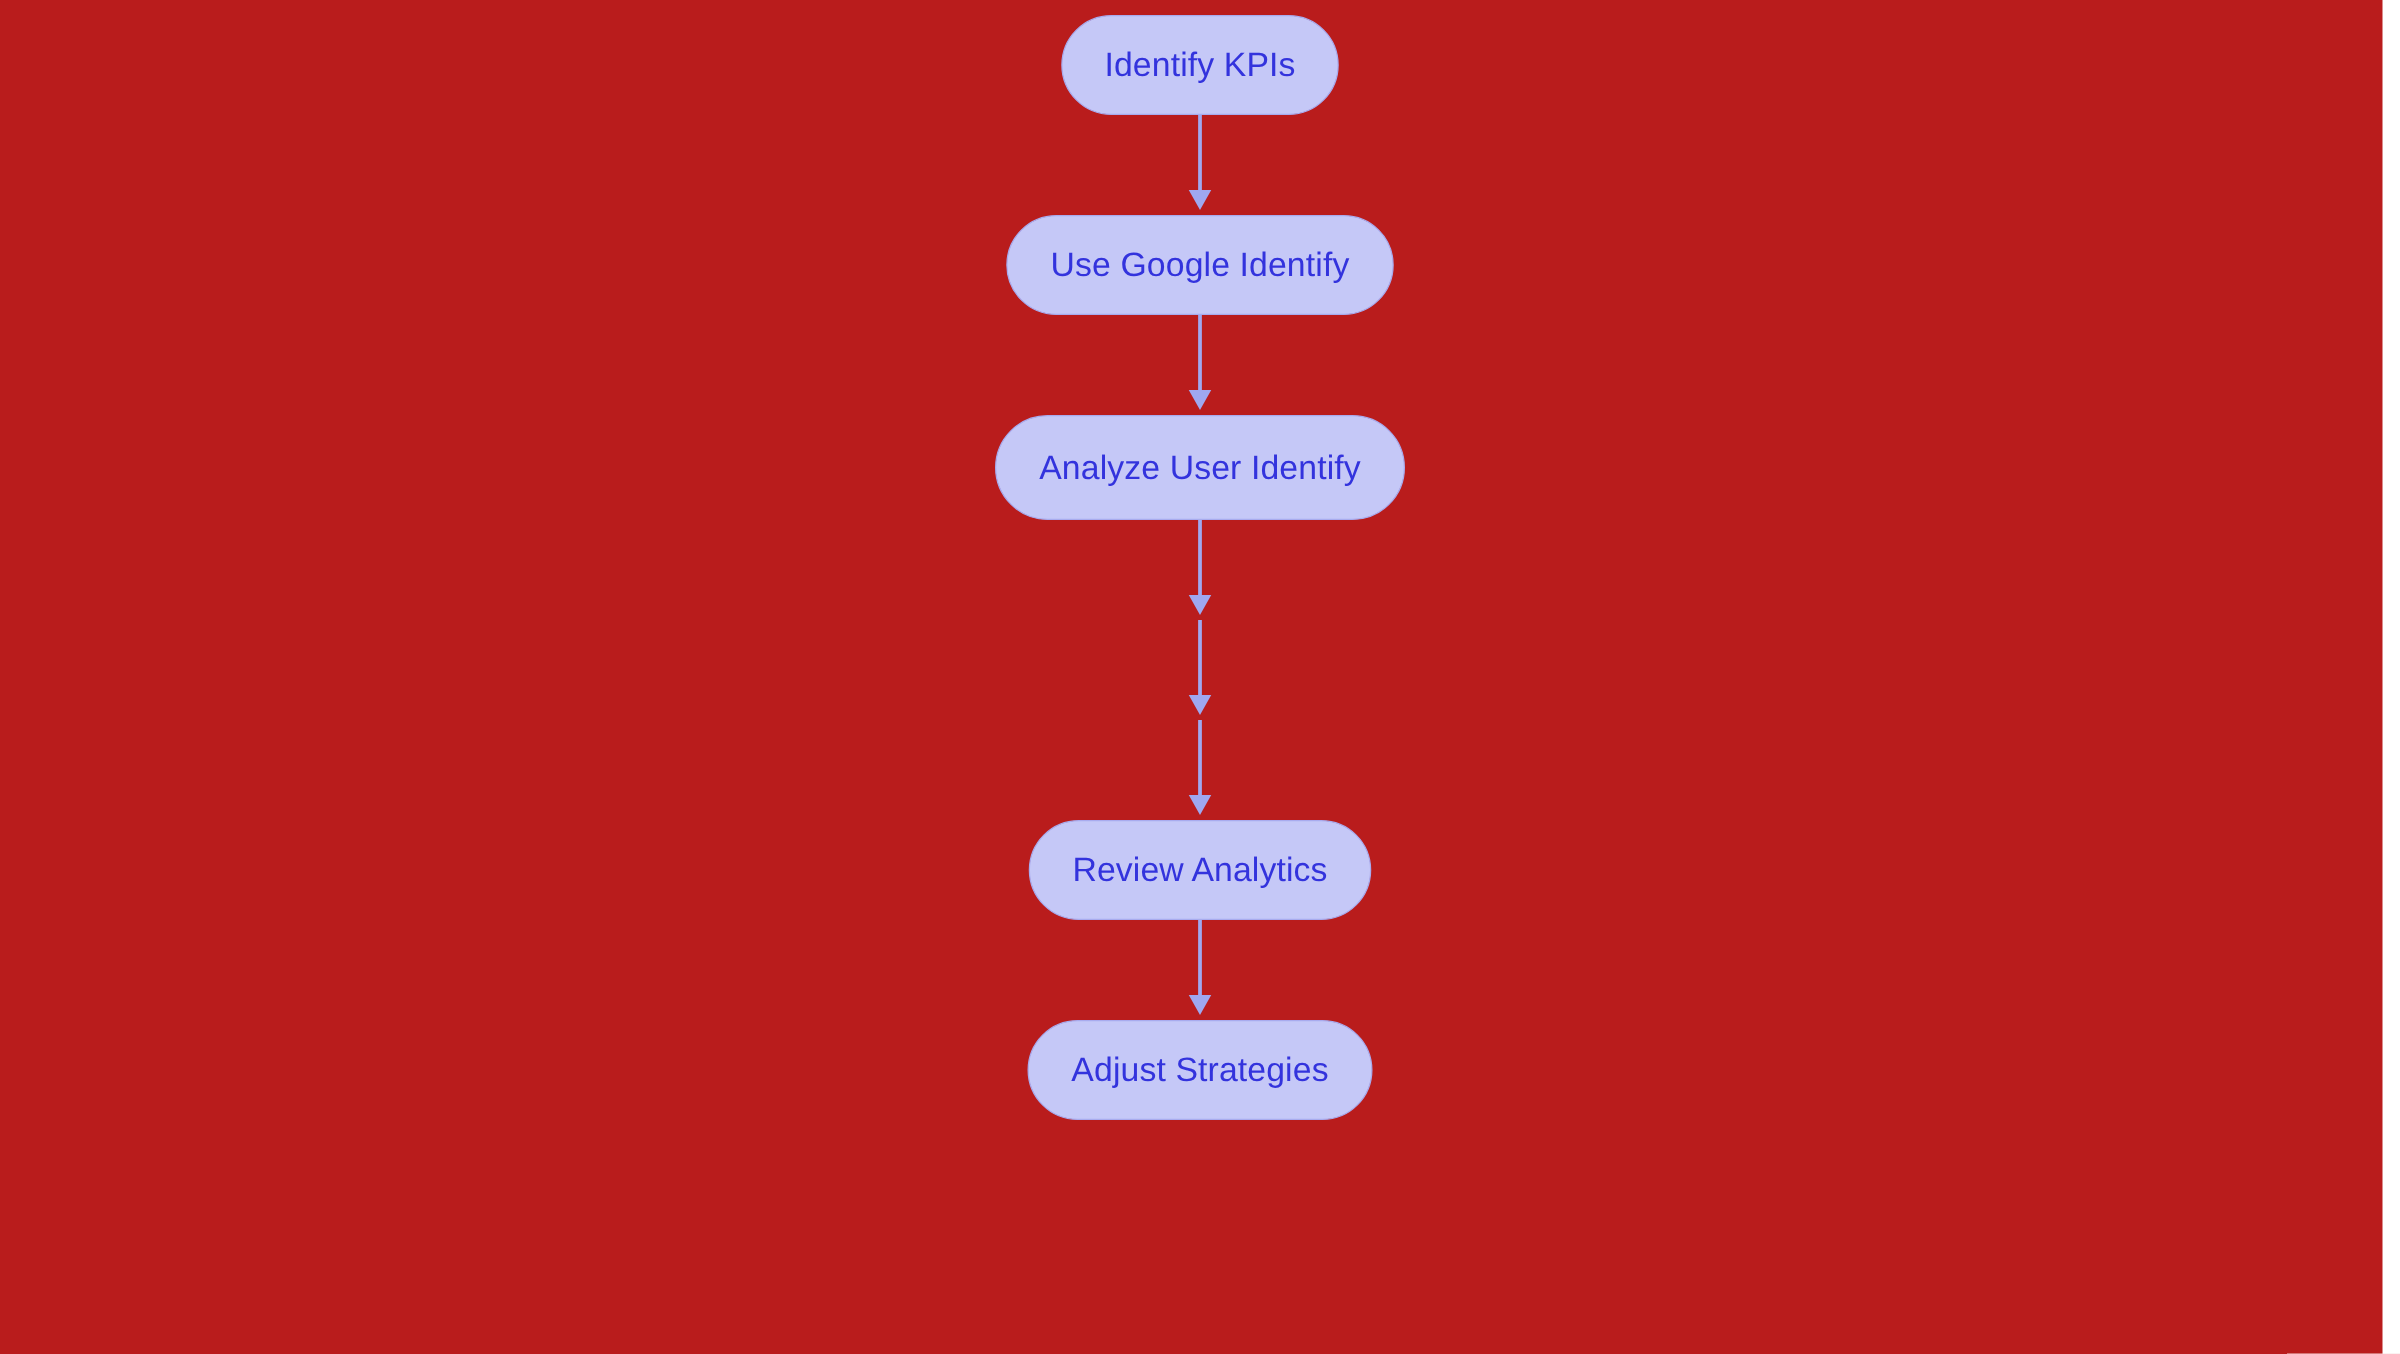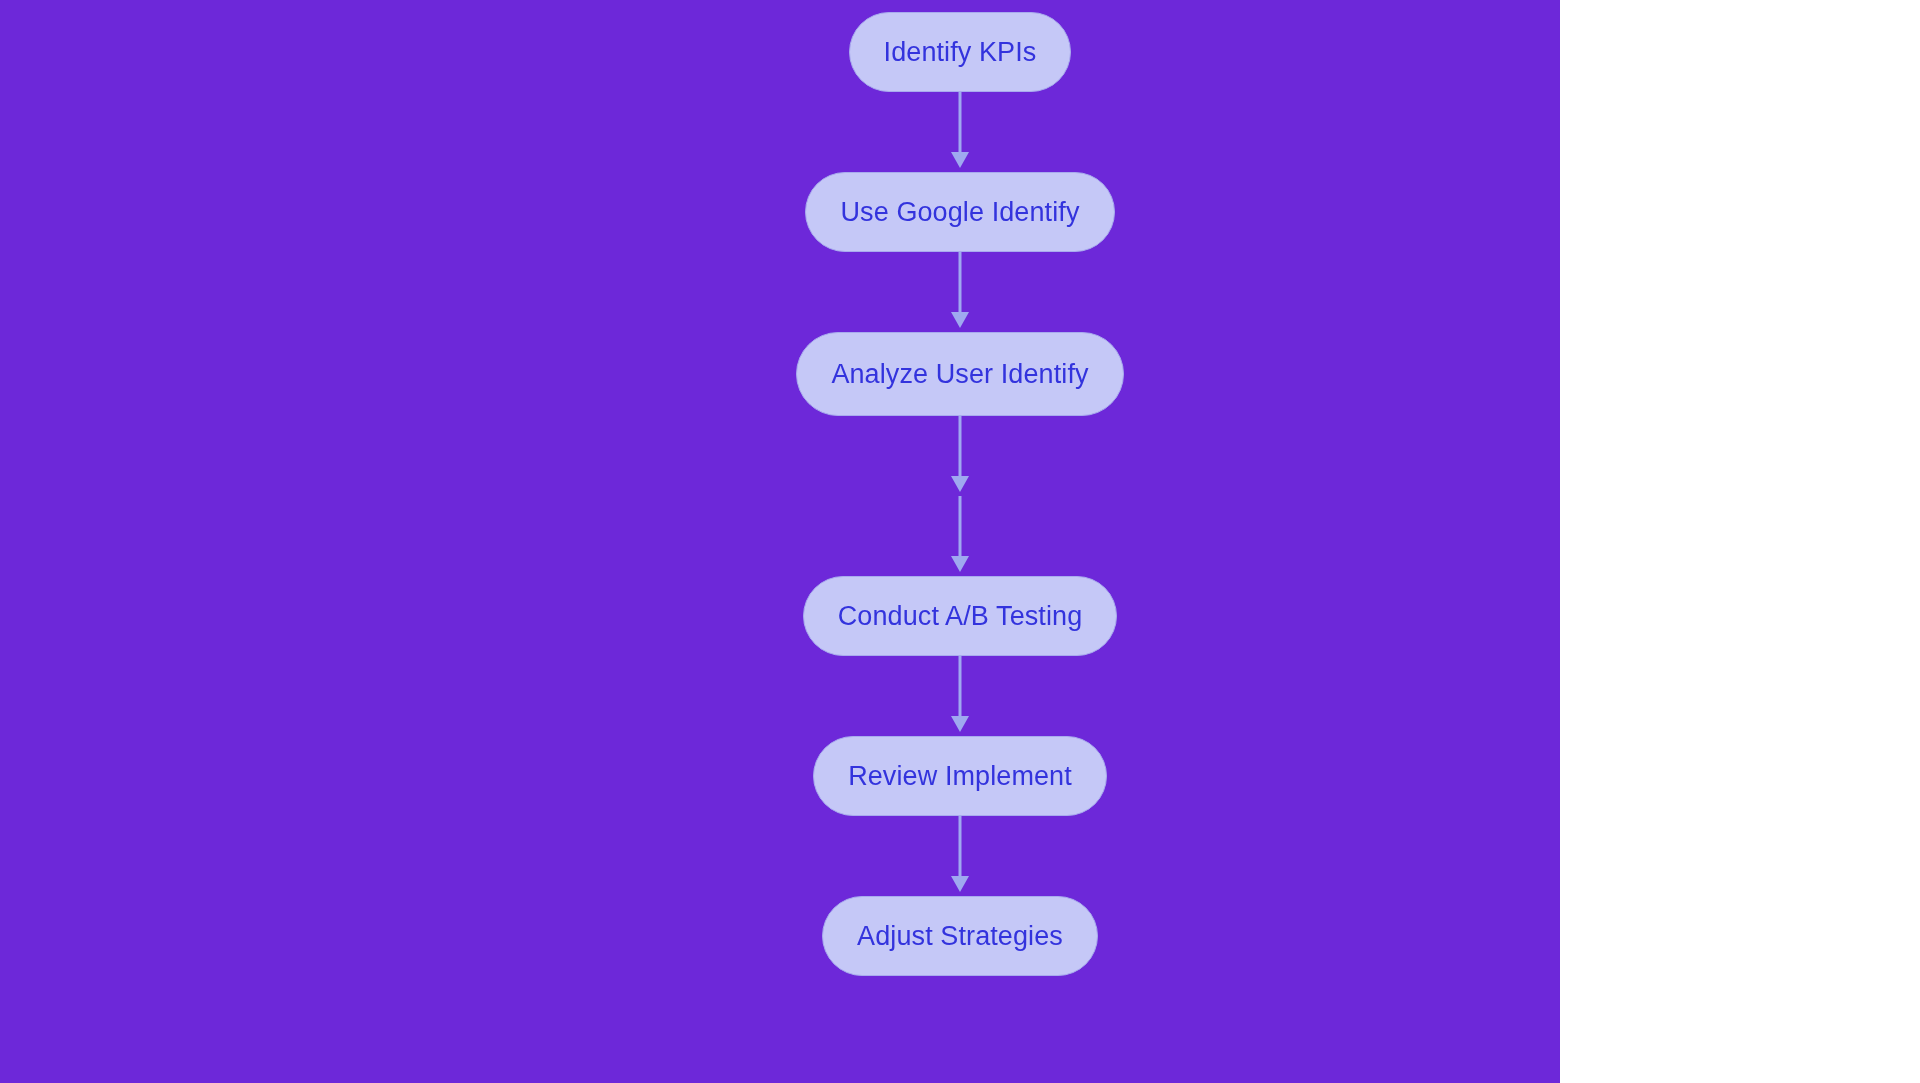--- a/index.html
+++ b/index.html
@@ -8,23 +8,23 @@
   html, body {
     width: 1920px;
     height: 1083px;
     background: #ffffff;
     font-family: "Liberation Sans", sans-serif;
     overflow: hidden;
   }
 
   #flowchart-canvas {
     position: relative;
-    width: 1560px;
+    width: 1906px;
     height: 1083px;
-    background: #6d28d9;
+    background: #b91c1c;
   }
 
   .flow-column {
     position: absolute;
     left: 0;
     top: 0;
     width: 1920px;
     height: 1083px;
     display: flex;
     flex-direction: column;
@@ -122,30 +122,27 @@
     <div class="flow-connector">
       <span class="connector-line"></span>
       <span class="connector-head"></span>
     </div>
 
     <div class="flow-connector">
       <span class="connector-line"></span>
       <span class="connector-head"></span>
     </div>
 
-    <div class="flow-node">
-      <span class="node-label">Conduct A/B Testing</span>
-    </div>
     <div class="flow-connector">
       <span class="connector-line"></span>
       <span class="connector-head"></span>
     </div>
 
     <div class="flow-node">
-      <span class="node-label">Review Implement</span>
+      <span class="node-label">Review Analytics</span>
     </div>
     <div class="flow-connector">
       <span class="connector-line"></span>
       <span class="connector-head"></span>
     </div>
 
     <div class="flow-node">
       <span class="node-label">Adjust Strategies</span>
     </div>
 

